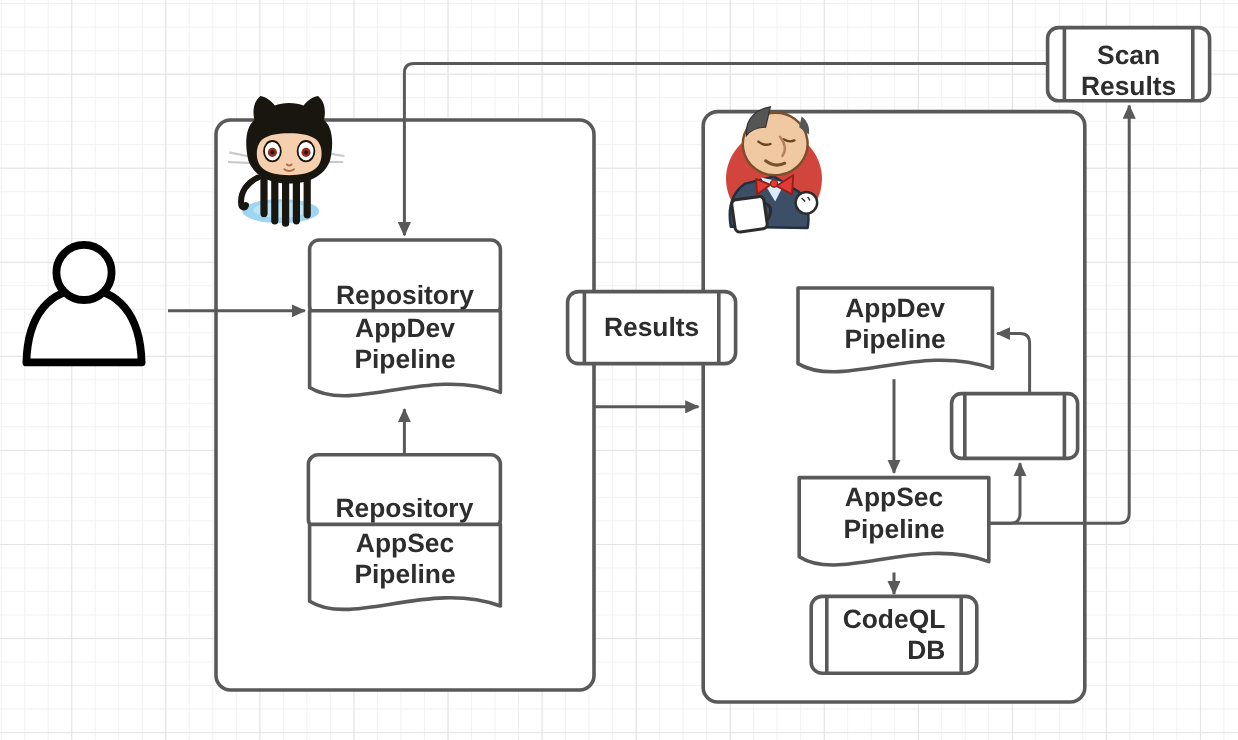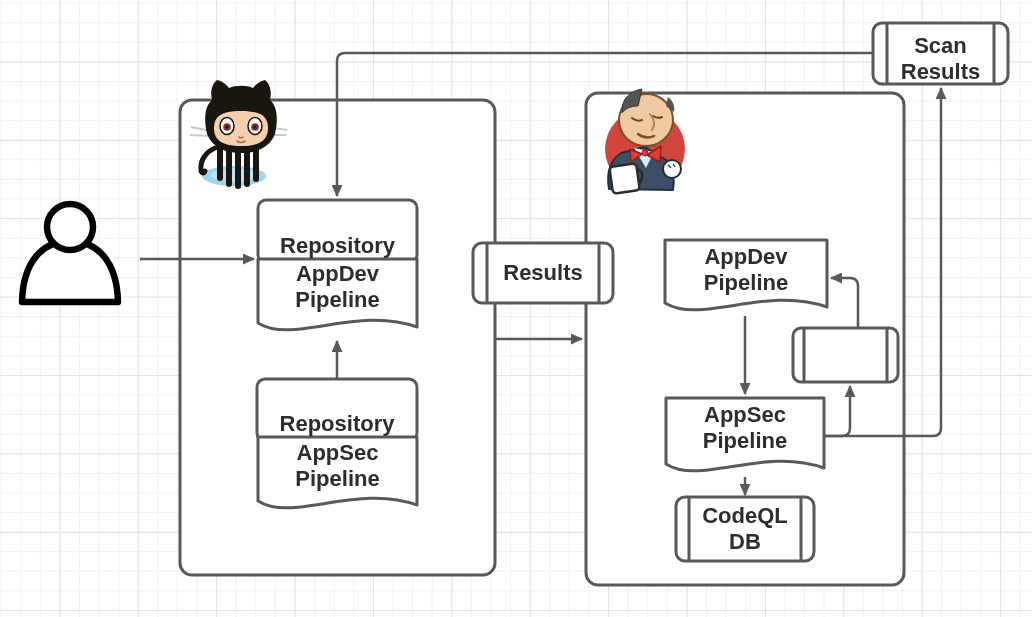--- a/index.html
+++ b/index.html
@@ -148,16 +148,16 @@
   <div class="lbl" style="left:258px;top:440px;width:159px;height:52px;">AppSec
 Pipeline</div>
 
   <div class="lbl" style="left:665px;top:245px;width:162px;height:50px;">AppDev
 Pipeline</div>
 
   <div class="lbl" style="left:666px;top:402px;width:158px;height:52px;">AppSec
 Pipeline</div>
 
 
-  <div class="lbl" style="left:676px;top:503px;width:138px;height:52px;">CodeQL
+  <div class="lbl" style="left:676px;top:503px;width:138px;height:52px;text-align:right;">CodeQL
 DB</div>
 
 </div>
 
 </body></html>

